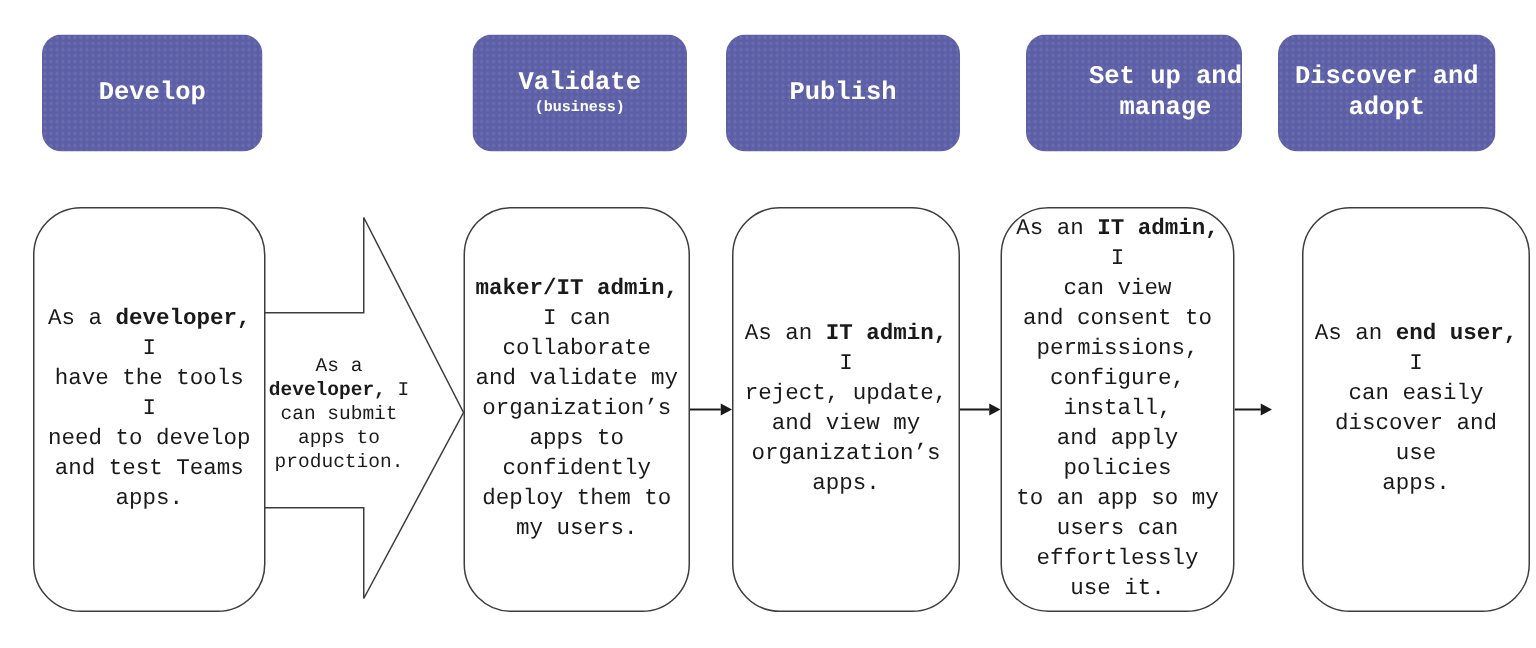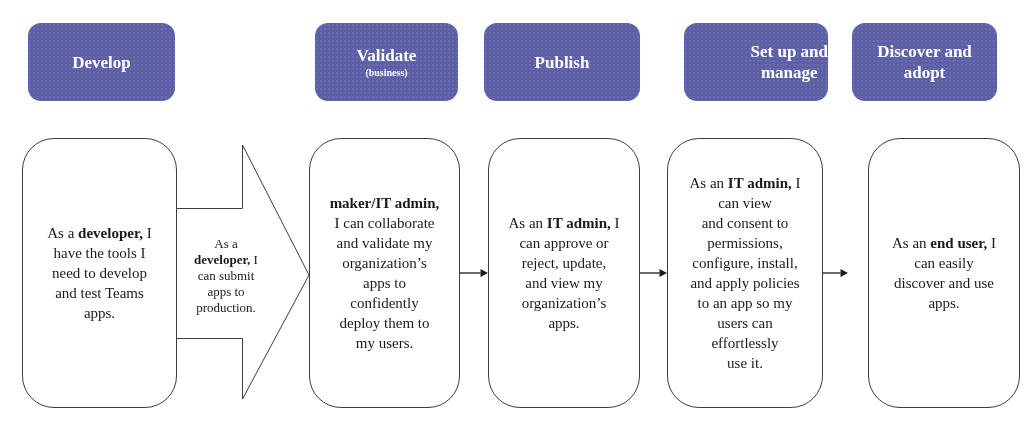--- a/index.html
+++ b/index.html
@@ -1,21 +1,21 @@
 <!DOCTYPE html>
 <html><head>
 <meta charset="utf-8">
 <style>
   html, body { margin: 0; padding: 0; background: #ffffff; }
   .canvas {
     position: relative;
     width: 1024px;
     height: 432px;
     background: #ffffff;
-    font-family: Liberation Serif, serif;
+    font-family: Liberation Mono, monospace;
     overflow: hidden;
   }
 
   
   .stage {
     position: absolute;
     top: 23px;
     height: 78px;
     background-color: #5c5fa6;
     background-image: radial-gradient(rgba(255,255,255,0.08) 1px, transparent 1.2px);
@@ -136,21 +136,20 @@
         <div><span>organization’s</span></div>
         <div><span>apps to</span></div>
         <div><span>confidently</span></div>
         <div><span>deploy them to</span></div>
         <div><span>my users.</span></div>
       </div>
   </div>
   <div class="card c3">
     <div class="card-text">
         <div><span>As an </span><span style="font-weight: 700;">IT admin,</span><span> I</span></div>
-        <div><span>can approve or</span></div>
         <div><span>reject, update,</span></div>
         <div><span>and view my</span></div>
         <div><span>organization’s</span></div>
         <div><span>apps.</span></div>
       </div>
   </div>
   <div class="card c4">
     <div class="card-text">
         <div><span>As an </span><span style="font-weight: 700;">IT admin,</span><span> I</span></div>
         <div><span>can view</span></div>

